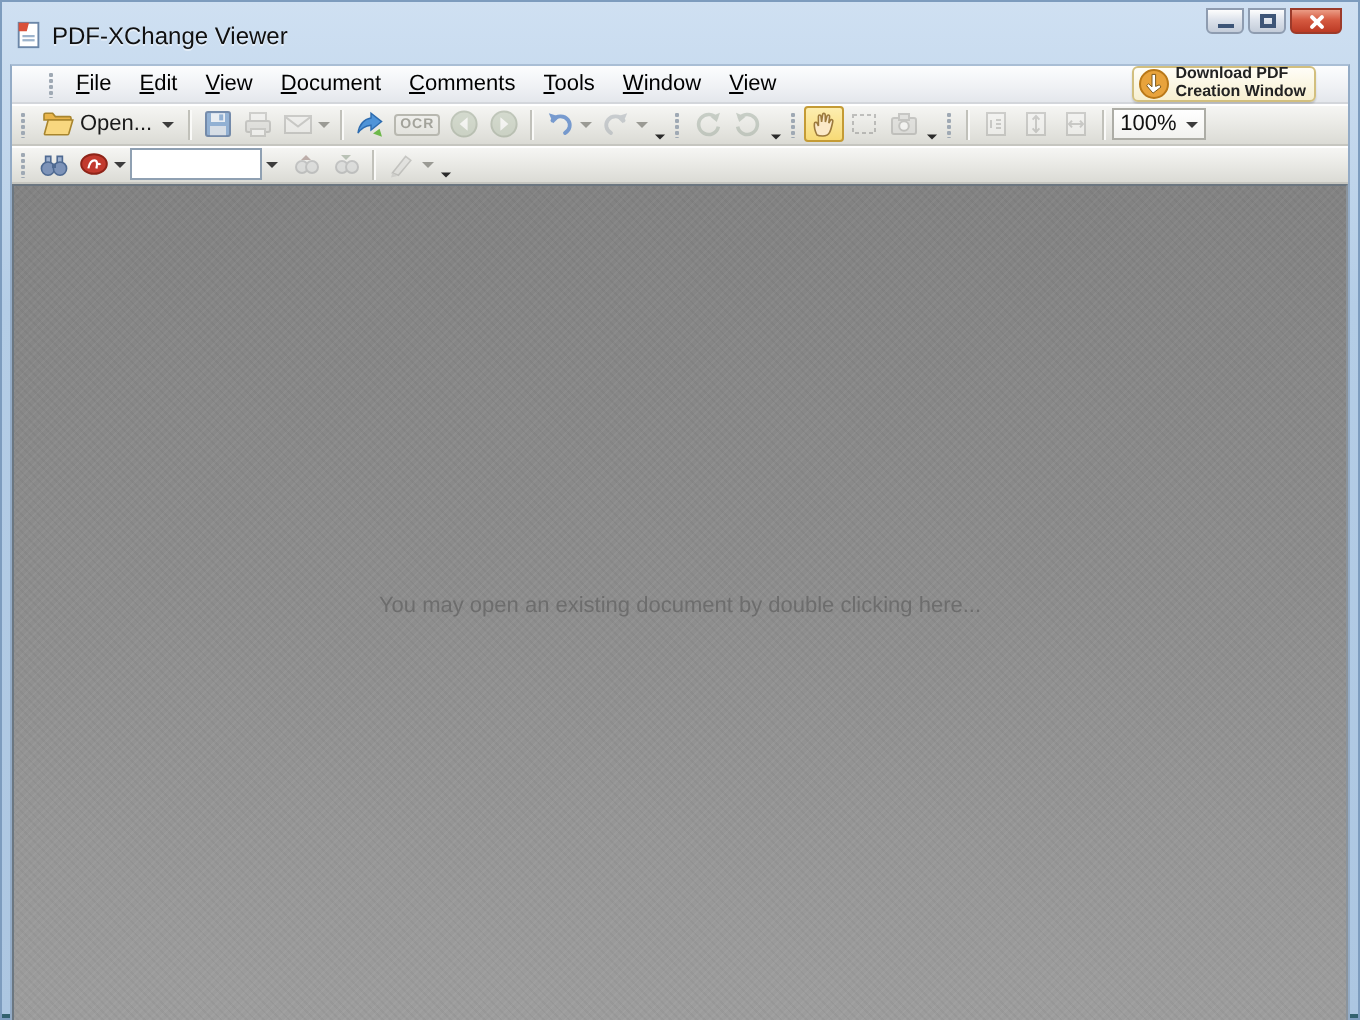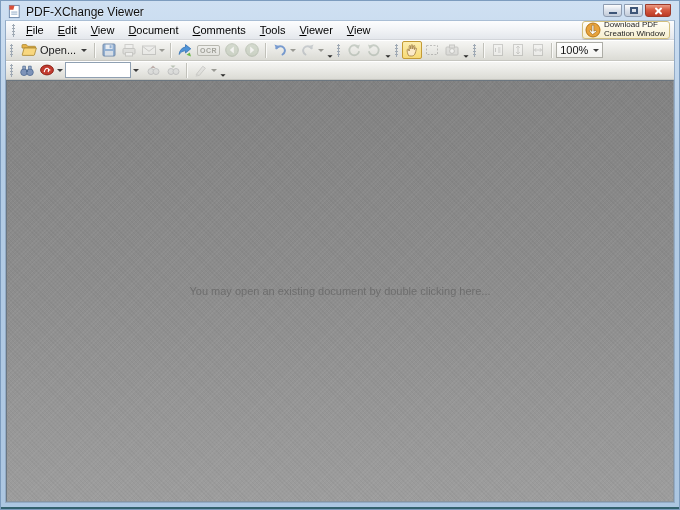--- a/index.html
+++ b/index.html
@@ -4,51 +4,51 @@
 <style>
   html,body{margin:0;padding:0;background:#fff;}
   body{width:680px;height:510px;overflow:hidden;font-family:"Liberation Sans",sans-serif;}
   *{box-sizing:border-box;}
 
   
   .window{width:680px;height:510px;position:relative;
     background:linear-gradient(180deg,#cfe0f2,#b4cde6 30%,#acc6e1);
     border:1px solid #7d9cbe;box-shadow:inset 0 -2px 0 #33626f;
     padding:0 4px;}
-  .titlebar{height:19px;display:flex;align-items:center;padding:2px 2px 0 2px;position:relative;}
+  .titlebar{height:31px;display:flex;align-items:center;padding:2px 2px 0 2px;position:relative;}
   .app-icon{width:15px;height:15px;margin-right:4px;flex:0 0 auto;}
   .title{font-size:12px;color:#101010;white-space:nowrap;text-shadow:0 1px 0 rgba(255,255,255,.5);}
   .win-buttons{margin-left:auto;display:flex;gap:2px;align-self:flex-start;margin-top:1px;margin-right:2px;}
   .wbtn{height:13px;border-radius:0 0 3px 3px;border:1px solid #8e9cb0;
     background:linear-gradient(180deg,#fdfdfd,#dde3ec 45%,#c3ccd9);
     display:flex;align-items:center;justify-content:center;position:relative;}
   .wbtn.min,.wbtn.max{width:19px;}
   .wbtn.close{width:26px;border-color:#9c3a2a;background:linear-gradient(180deg,#eb9c85,#d55a41 45%,#bc3a24);}
   .glyph-min{width:8px;height:2px;background:#3d5577;margin-top:5px;}
   .glyph-max{width:8px;height:7px;border:2px solid #3d5577;border-top-width:2px;}
   .glyph-x{position:relative;width:9px;height:9px;}
   .glyph-x::before,.glyph-x::after{content:"";position:absolute;left:0;top:3.5px;width:9px;height:2px;background:#fff;border-radius:1px;}
   .glyph-x::before{transform:rotate(45deg);}
   .glyph-x::after{transform:rotate(-45deg);}
 
   
   .client{height:483px;display:flex;flex-direction:column;background:#e7e9ec;border:1px solid #93abc6;border-top-color:#a9bed5;}
 
   
-  .menubar{height:19px;flex:0 0 auto;display:flex;align-items:center;padding:0 4px;
+  .menubar{height:19px;flex:0 0 auto;display:flex;align-items:center;padding:0 16px;
     background:linear-gradient(180deg,#fcfdfe,#f0f2f5 55%,#e4e7ec);
     border-bottom:1px solid #d3d6db;}
   .menu-item{font-size:11px;color:#000;padding:2px 7px 3px;cursor:default;}
   .menu-item span{display:inline-block;}
   .menu-item span::first-letter{text-decoration:underline;}
   .promo{margin-left:auto;display:flex;align-items:center;gap:3px;height:18px;
     border:1px solid #d2bf7e;border-radius:3px;padding:1px 4px 1px 2px;
     background:linear-gradient(180deg,#fffef8,#f7efcf);box-shadow:0 1px 1px rgba(0,0,0,.15);}
   .promo-text{font-size:8px;line-height:1.1;color:#222;}
-  .promo-text span{display:block;}
+  .promo-text span{display:block;font-weight:bold;}
 
   
   .toolbar{flex:0 0 auto;display:flex;align-items:center;padding:0 2px;
     background:linear-gradient(180deg,#f7f7f5,#ececе8 45%,#dcdcd6);
     background:linear-gradient(180deg,#f7f7f5,#ececе8 45%,#dcdcd6);
     background:linear-gradient(180deg,#f7f7f5,#ebebe7 45%,#dbdbd5);
     border-bottom:1px solid #c6c6c0;box-shadow:inset 0 1px 0 #fff;}
   .tb1{height:21px;}
   .tb2{height:19px;}
   .grip{width:3px;height:13px;margin:0 4px 0 2px;flex:0 0 auto;
@@ -112,21 +112,21 @@
   <div class="client">
 
     <div class="menubar">
       <span class="grip"></span>
       <div class="menu-item"><span>File</span></div>
       <div class="menu-item"><span>Edit</span></div>
       <div class="menu-item"><span>View</span></div>
       <div class="menu-item"><span>Document</span></div>
       <div class="menu-item"><span>Comments</span></div>
       <div class="menu-item"><span>Tools</span></div>
-      <div class="menu-item"><span>Viewer</span></div>
+      <div class="menu-item"><span>Window</span></div>
       <div class="menu-item"><span>View</span></div>
 
       <div class="promo">
         <span class="ic">
           <svg width="16" height="16" viewBox="0 0 16 16">
               <circle cx="8" cy="8" r="7" fill="#e8a33c" stroke="#b97818"></circle>
               <path d="M7 3.2 v6.2 l-1.7-1.5 -1 .9 3.2 3.8 4-3.1 -.8-1.1 -1.9 .8 V3.2z" fill="#fff" stroke="#7a5a20" stroke-width=".5"></path>
             </svg>
         </span>
         <span class="promo-text">

